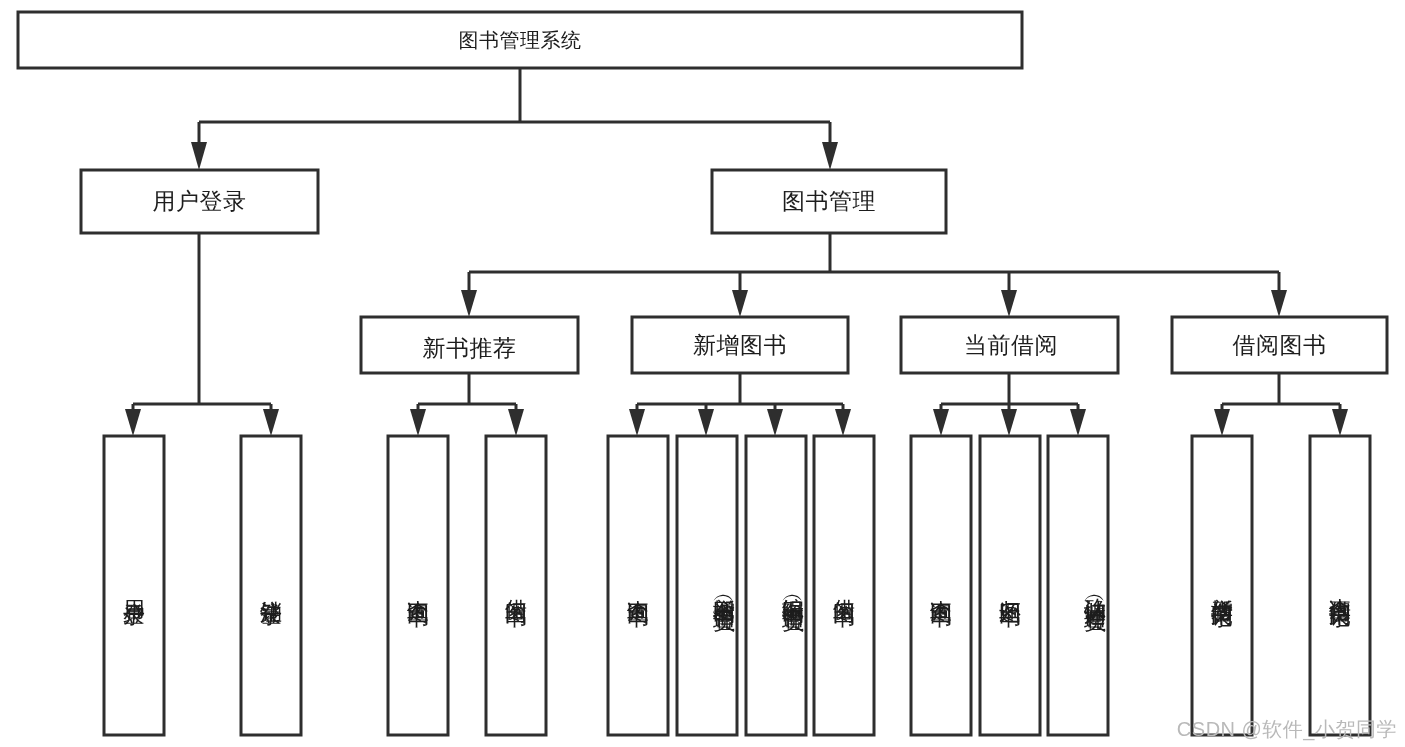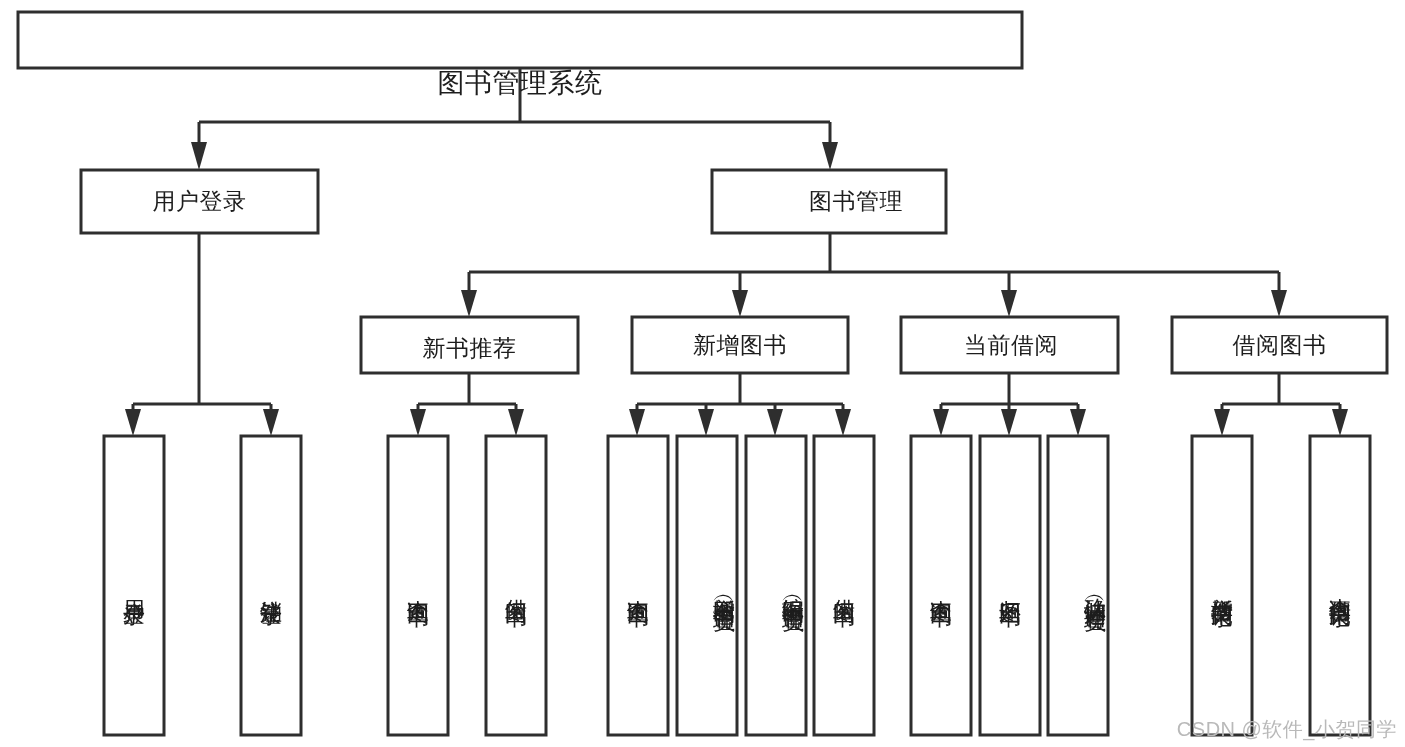--- a/index.html
+++ b/index.html
@@ -49,22 +49,21 @@
     justify-content: center;
     text-align: center;
     color: #1d1d1d;
     font-size: 23px;
     line-height: 1.15;
     letter-spacing: 0.5px;
     white-space: nowrap;
     pointer-events: none;
   }
   .h-label.root {
-    font-size: 27px;
-    margin-top: 44px;
+    font-size: 20px;
   }
   .v-label {
     position: absolute;
     display: flex;
     align-items: center;
     justify-content: center;
     color: #1d1d1d;
     font-size: 22px;
     line-height: 1.18;
     writing-mode: vertical-rl;
@@ -190,21 +189,21 @@
     <rect class="node-box" x="1048" y="436" width="60" height="299"></rect>
 
     <rect class="node-box" x="1192" y="436" width="60" height="299"></rect>
     <rect class="node-box" x="1310" y="436" width="60" height="299"></rect>
 
   </svg>
 
   <div class="h-label root" style="left:18px; top:12px; width:1004px; height:56px;">图书管理系统</div>
 
   <div class="h-label" style="left:81px; top:170px; width:237px; height:63px;">用户登录</div>
-  <div class="h-label" style="left:712px; top:170px; width:234px; height:63px;margin-left:27px;">图书管理</div>
+  <div class="h-label" style="left:712px; top:170px; width:234px; height:63px;">图书管理</div>
 
   <div class="h-label" style="left:361px; top:320px; width:217px; height:56px;">新书推荐</div>
   <div class="h-label" style="left:632px; top:317px; width:216px; height:56px;">新增图书</div>
   <div class="h-label" style="left:901px; top:317px; width:220px; height:56px;">当前借阅</div>
   <div class="h-label" style="left:1172px; top:317px; width:215px; height:56px;">借阅图书</div>
 
   <div class="v-label" style="left:104px; top:436px; width:60px; height:299px;">用户登录</div>
   <div class="v-label" style="left:241px; top:436px; width:60px; height:299px;">注销登录</div>
 
   <div class="v-label" style="left:388px; top:436px; width:60px; height:299px;">查询图书</div>

